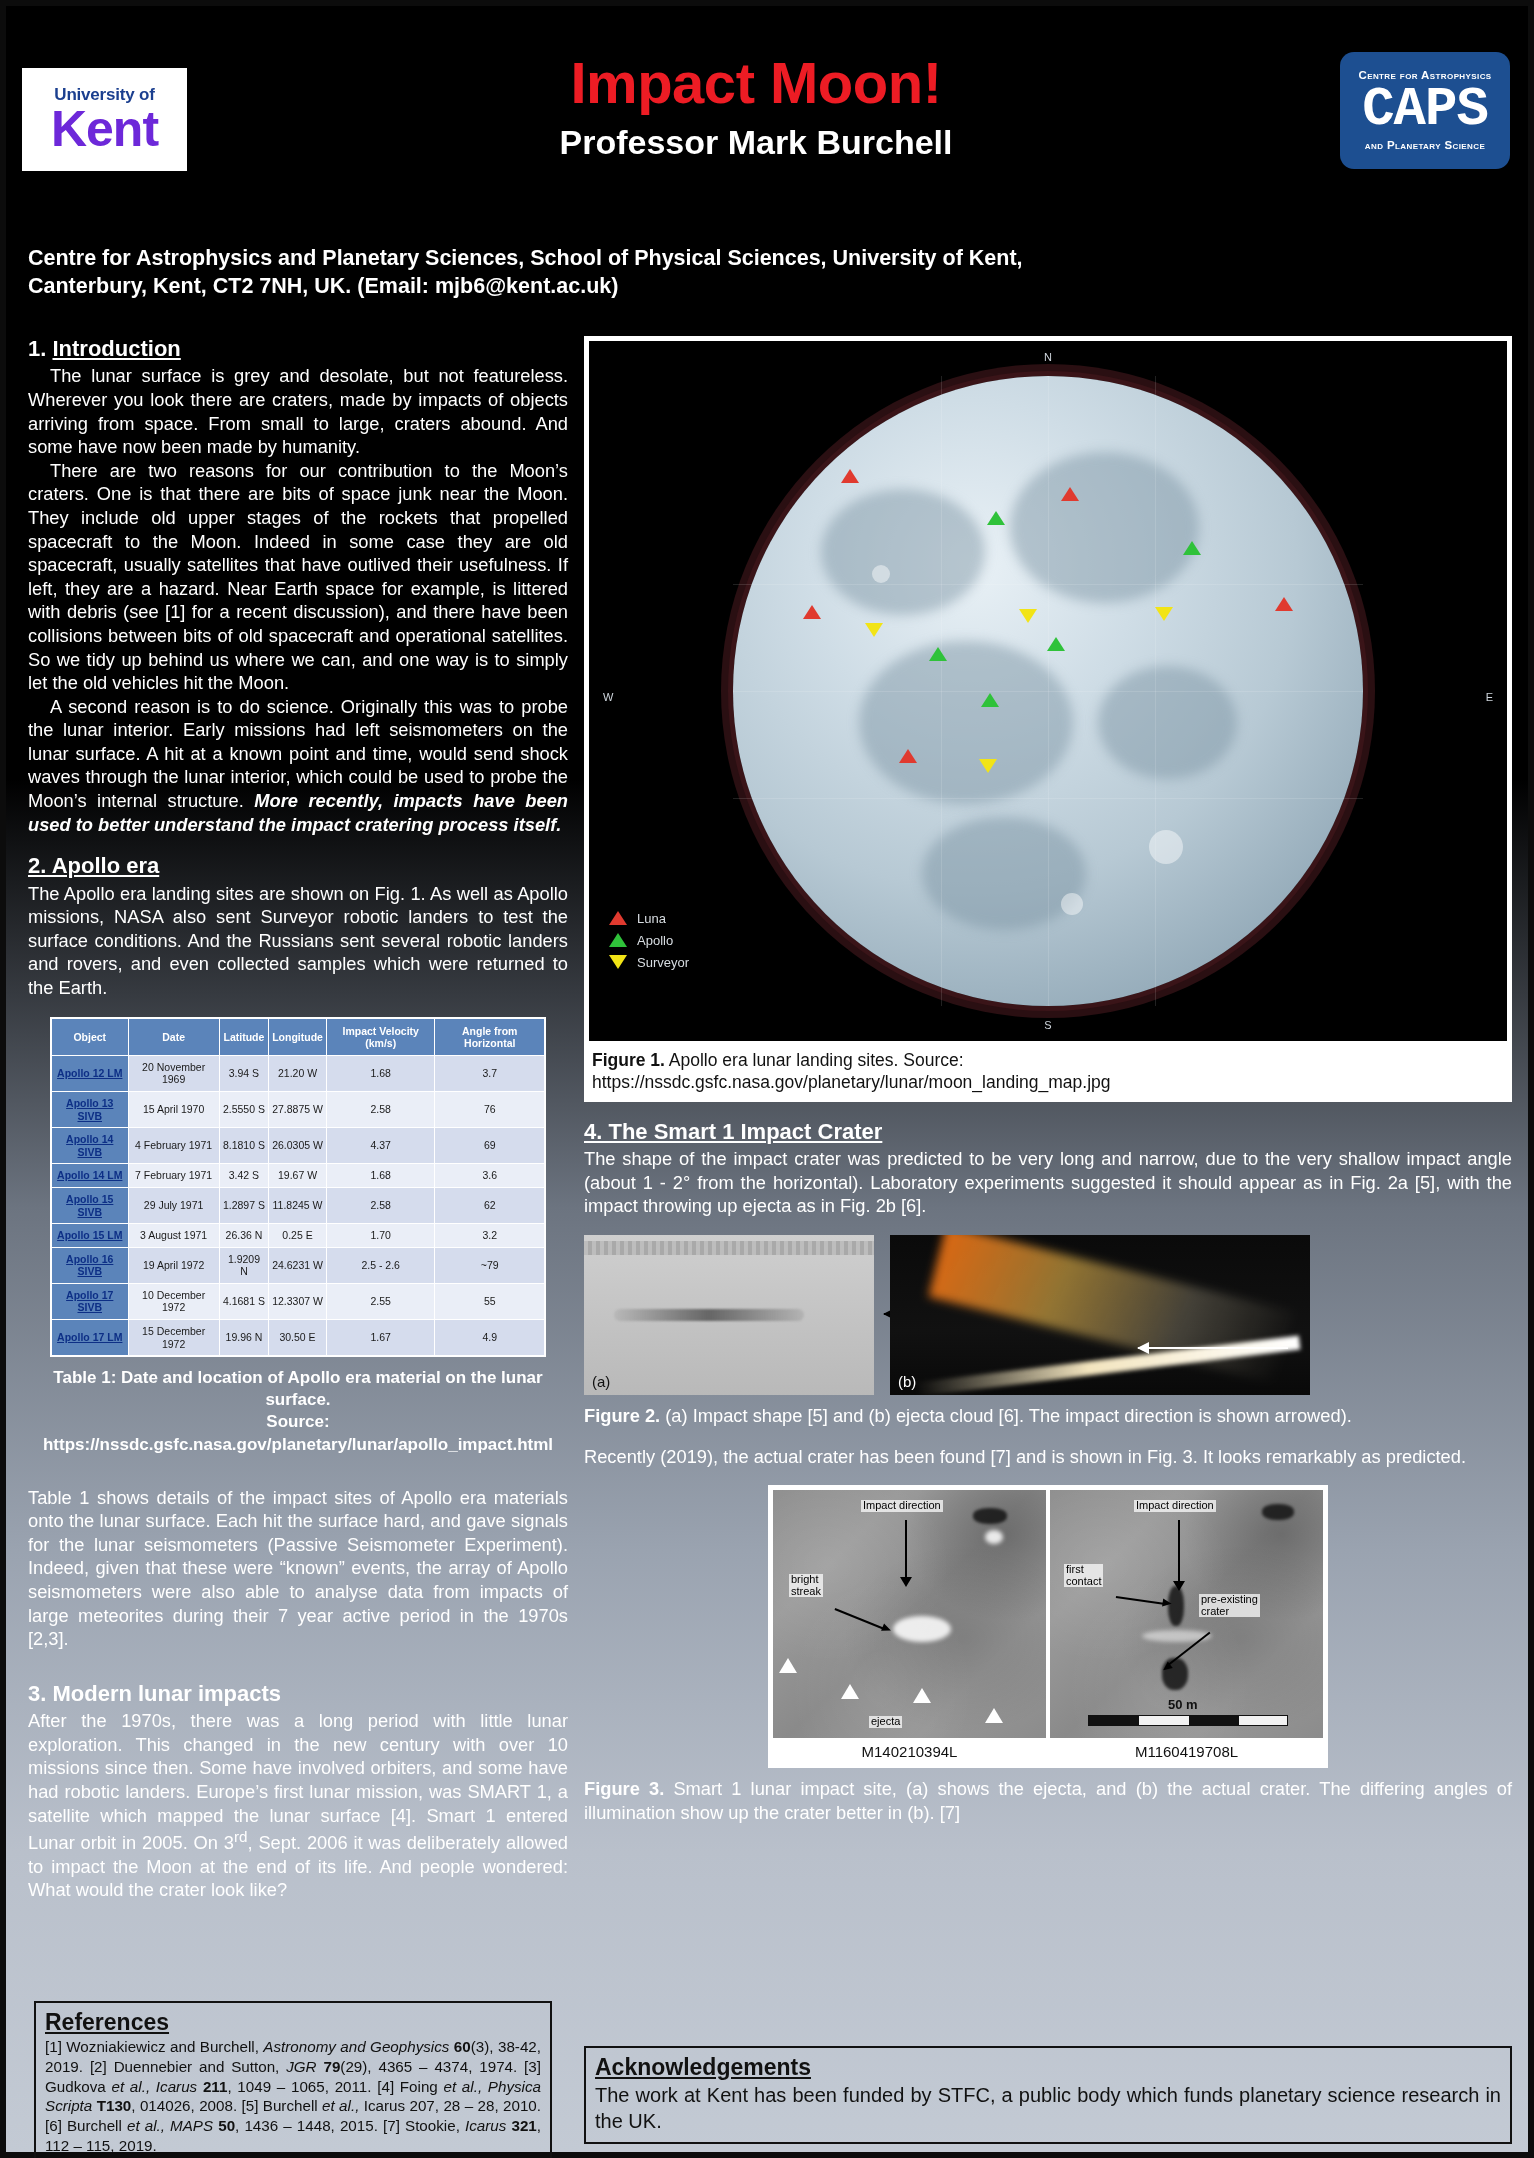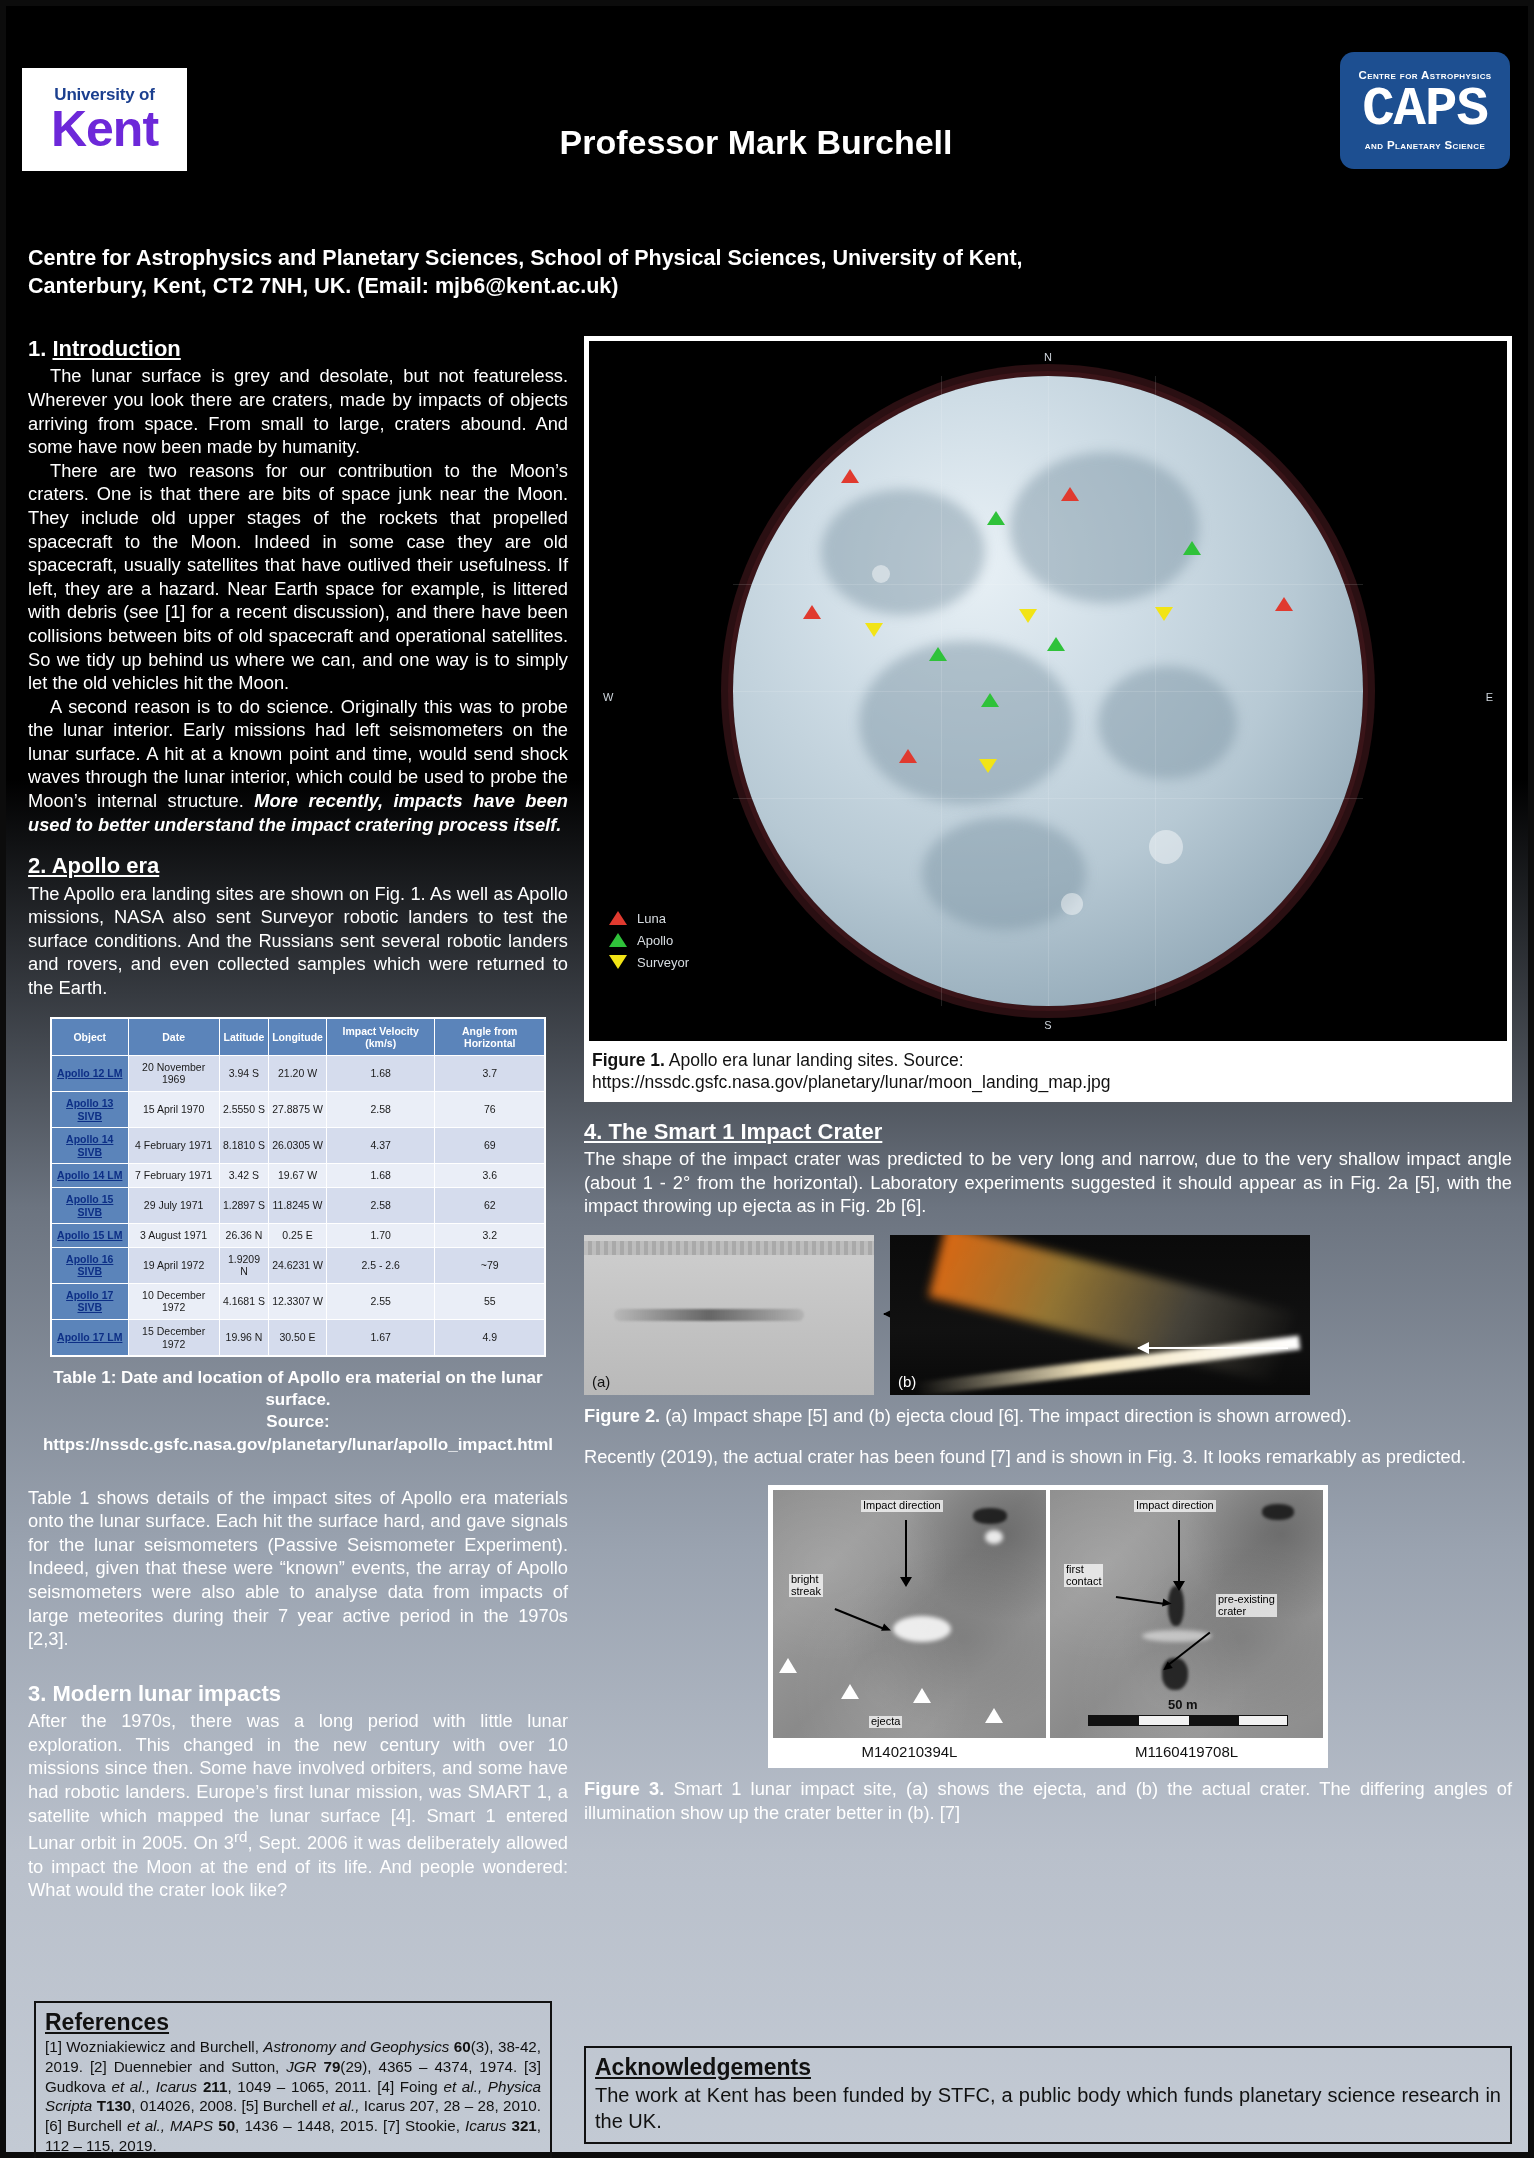--- a/index.html
+++ b/index.html
@@ -274,20 +274,21 @@
 
 <div id="poster">
 
   <div id="header">
 
     <div id="kent-logo">
       <div class="l1">University of</div>
       <div class="l2">Kent</div>
     </div>
 
+    <div id="poster-title">Impact Moon!</div>
     <div id="poster-author">Professor  Mark Burchell</div>
 
     <div id="caps-logo">
       <div class="top">Centre for Astrophysics</div>
       <div class="mid">CAPS</div>
       <div class="bot">and Planetary Science</div>
     </div>
   </div>
 
   <div id="affiliation">
@@ -553,21 +554,21 @@
             <div class="noise"></div>
             <div class="darkspot" style="left:118px;top:96px;width:16px;height:40px;"></div>
             <div class="darkspot" style="left:112px;top:168px;width:26px;height:32px;"></div>
             <div class="streak" style="left:92px;top:140px;width:70px;height:12px;opacity:.6;"></div>
             <div class="darkspot" style="left:212px;top:14px;width:32px;height:16px;"></div>
             <div class="ann" style="left:84px;top:10px;white-space:pre;">Impact direction</div>
             <div class="vline" style="left:128px;top:30px;height:62px;"></div>
             <div class="ann" style="left:14px;top:74px;white-space:pre;">first
 contact</div>
             <div class="dline" style="left:66px;top:106px;width:48px;transform:rotate(8deg);transform-origin:left center;"></div>
-            <div class="ann" style="left:166px;top:104px;white-space:pre;">pre-existing
+            <div class="ann" style="left:149px;top:104px;white-space:pre;">pre-existing
 crater</div>
             <div class="dline" style="left:160px;top:142px;width:52px;transform:rotate(142deg);transform-origin:left center;"></div>
             <div class="scalelbl">50 m</div>
             <div class="scalebar"></div>
           </div>
 
         </div>
         <div id="fig3-ids">
           <div>M140210394L</div>
           <div>M1160419708L</div>

